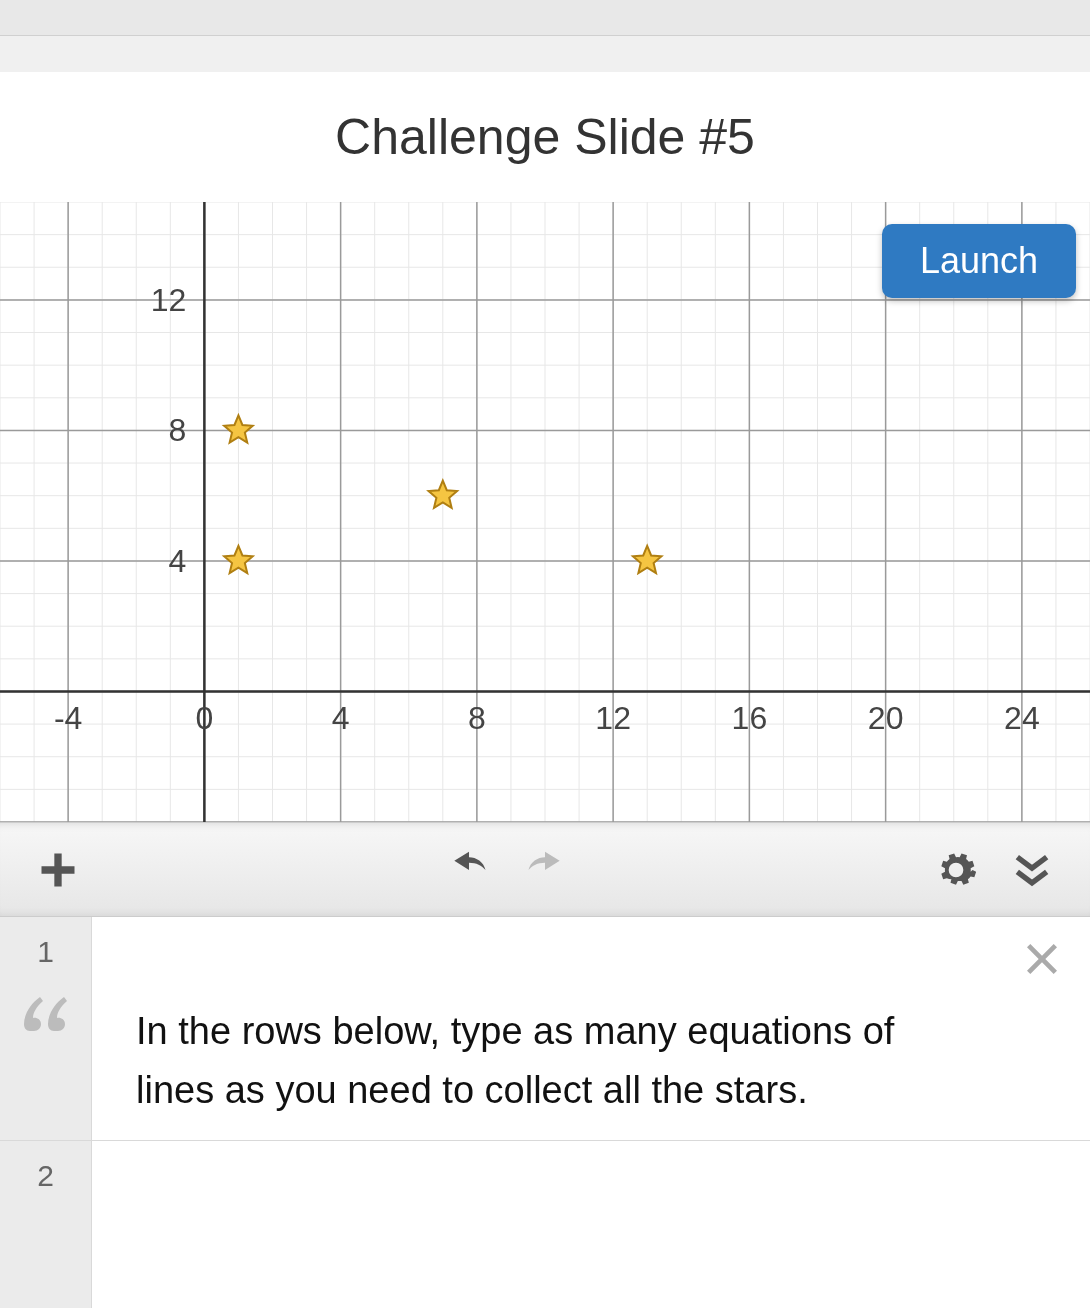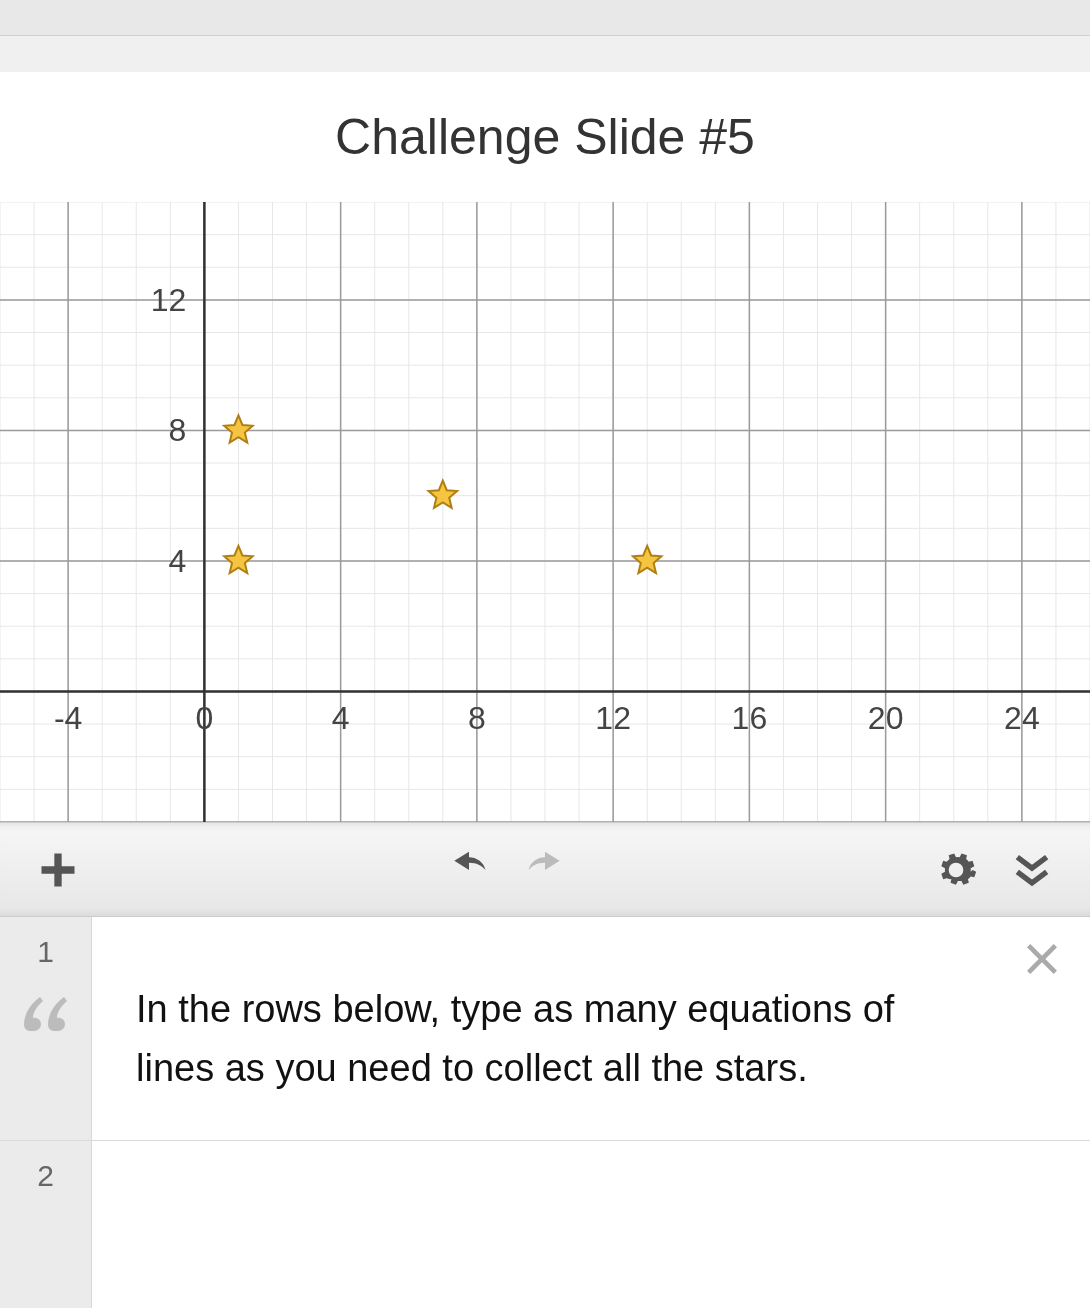--- a/index.html
+++ b/index.html
@@ -15,21 +15,21 @@
   .toolbar .spacer { flex: 1; }
   .tool-btn { width: 60px; height: 60px; background: none; border: none; cursor: pointer; display: flex; align-items: center; justify-content: center; margin: 0 8px; }
   .tool-btn svg { width: 44px; height: 44px; }
   .expr-area { display: flex; flex-direction: column; background: #fff; height: 427px; }
   .expr-row { display: flex; border-bottom: 1px solid #d9d9d9; }
   .expr-row.first { height: 224px; }
   .expr-row.second { height: 203px; }
   .row-gutter { width: 92px; background: #ebebeb; border-right: 1px solid #d9d9d9; display: flex; flex-direction: column; align-items: center; padding-top: 18px; gap: 28px; }
   .row-num { font-size: 30px; color: #666; }
   .quote-ic { color: #bcbcbc; }
-  .row-body { flex: 1; padding: 40px 44px 20px 44px; display: flex; align-items: center; position: relative; }
+  .row-body { flex: 1; padding: 40px 44px 20px 44px; display: flex; align-items: flex-end; position: relative; }
   .row-body p { font-size: 38px; line-height: 1.55; color: #111; max-width: 800px; }
   .close-x { position: absolute; top: 18px; right: 24px; background: none; border: none; cursor: pointer; width: 48px; height: 48px; display:flex; align-items:center; justify-content:center; }
   .close-x svg { width: 40px; height: 40px; }
 </style>
 </head>
 <body>
 
 <div class="topbar"></div>
 
 <div class="title-area">
@@ -115,20 +115,21 @@
       <text x="885.625" y="527.4736842105264" text-anchor="middle" class="axis-label">20</text>
       <text x="1021.875" y="527.4736842105264" text-anchor="middle" class="axis-label">24</text>
       <text x="186.375" y="369.94736842105266" text-anchor="end" class="axis-label">4</text>
       <text x="186.375" y="239.42105263157896" text-anchor="end" class="axis-label">8</text>
       <text x="186.375" y="108.89473684210532" text-anchor="end" class="axis-label">12</text>
       <path d="M238.4375,213.42105263157896L242.4050504529742,222.96018791954808L252.7033477444273,223.78579771595474L244.8571314849923,230.50691734360984L247.2542787843871,240.55630754720318L238.4375,235.17105263157896L229.62072121561292,240.55630754720318L232.0178685150077,230.50691734360984L224.1716522555727,223.78579771595474L234.4699495470258,222.96018791954808Z" fill="#f5c542" stroke="#b07f12" stroke-width="2"></path>
       <path d="M238.4375,343.94736842105266L242.4050504529742,353.48650370902175L252.7033477444273,354.31211350542844L244.8571314849923,361.03323313308357L247.2542787843871,371.0826233366769L238.4375,365.69736842105266L229.62072121561292,371.0826233366769L232.0178685150077,361.03323313308357L224.1716522555727,354.31211350542844L234.4699495470258,353.48650370902175Z" fill="#f5c542" stroke="#b07f12" stroke-width="2"></path>
       <path d="M442.8125,278.6842105263158L446.7800504529742,288.22334581428487L457.0783477444273,289.04895561069156L449.2321314849923,295.7700752383467L451.6292787843871,305.81946544194L442.8125,300.4342105263158L433.9957212156129,305.81946544194L436.3928685150077,295.7700752383467L428.54665225557267,289.04895561069156L438.8449495470258,288.22334581428487Z" fill="#f5c542" stroke="#b07f12" stroke-width="2"></path>
       <path d="M647.1875,343.94736842105266L651.1550504529741,353.48650370902175L661.4533477444273,354.31211350542844L653.6071314849922,361.03323313308357L656.0042787843871,371.0826233366769L647.1875,365.69736842105266L638.3707212156129,371.0826233366769L640.7678685150078,361.03323313308357L632.9216522555727,354.31211350542844L643.2199495470259,353.48650370902175Z" fill="#f5c542" stroke="#b07f12" stroke-width="2"></path>
     </svg>
+  <button class="launch-btn">Launch</button>
 </div>
 
 <div class="toolbar">
   <button class="tool-btn">
     <svg viewBox="0 0 24 24">
         <path fill="#555" d="M10 3h4v7h7v4h-7v7h-4v-7H3v-4h7z"></path>
       </svg>
   </button>
   <div class="spacer"></div>
   <button class="tool-btn">

